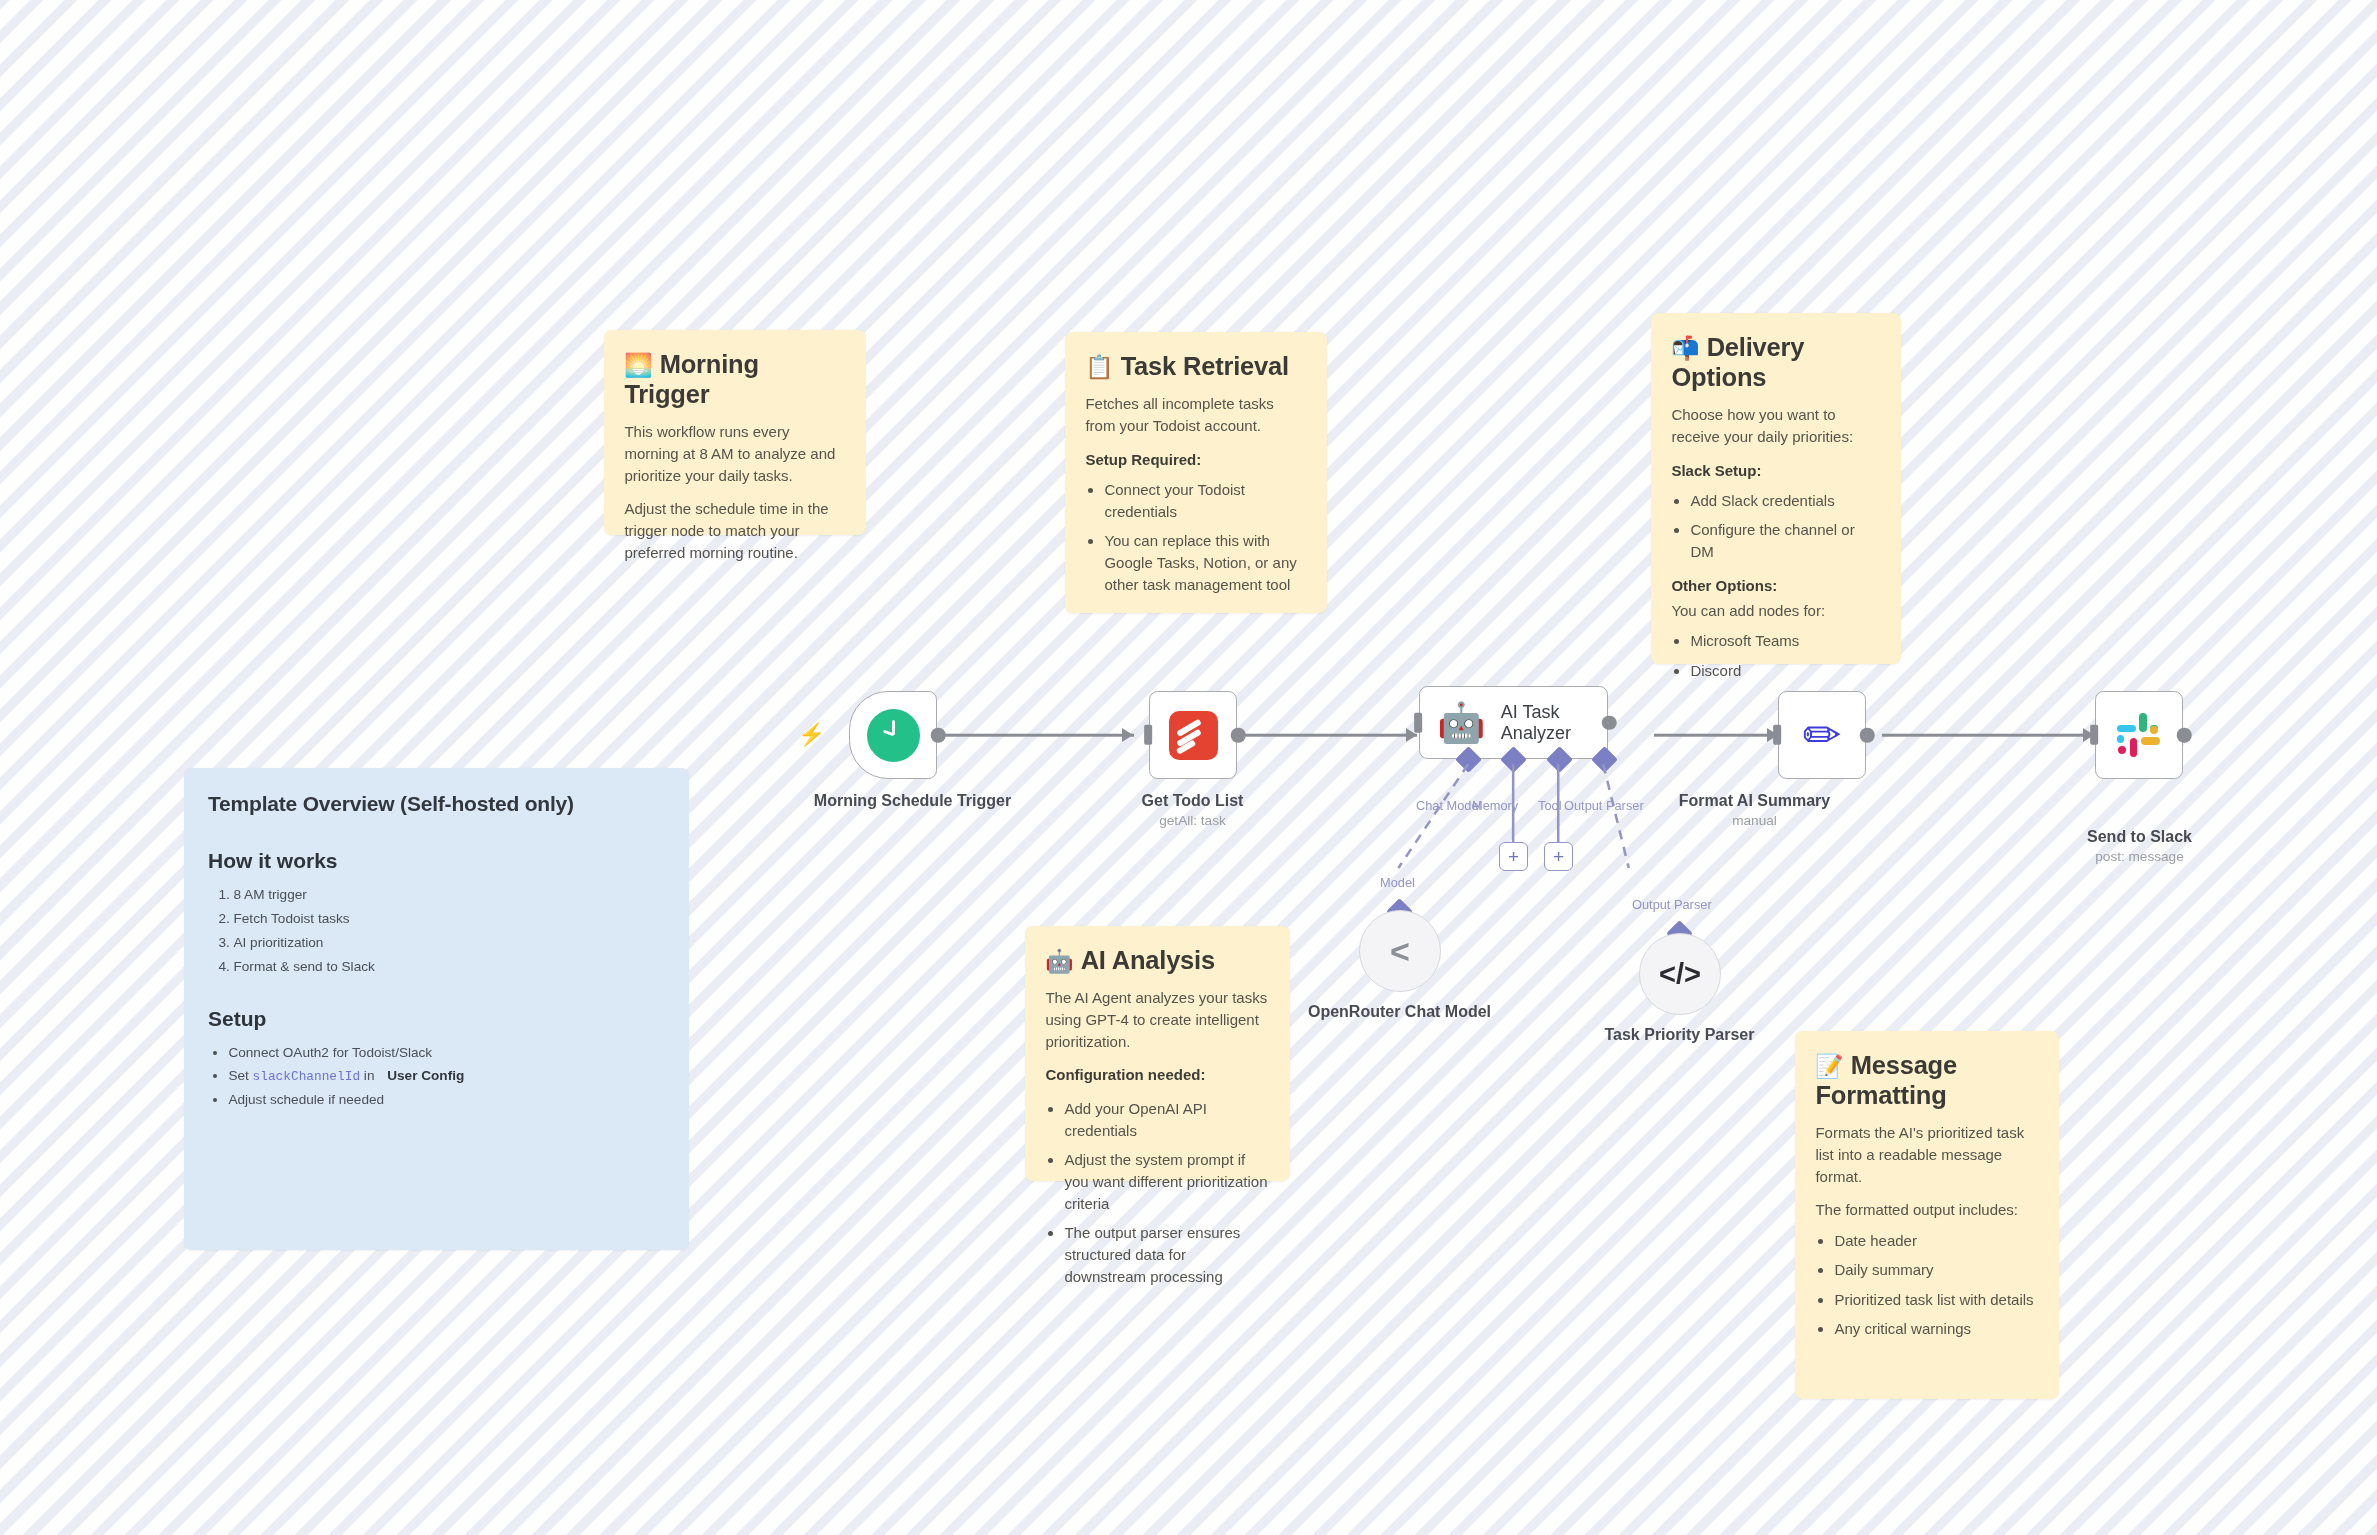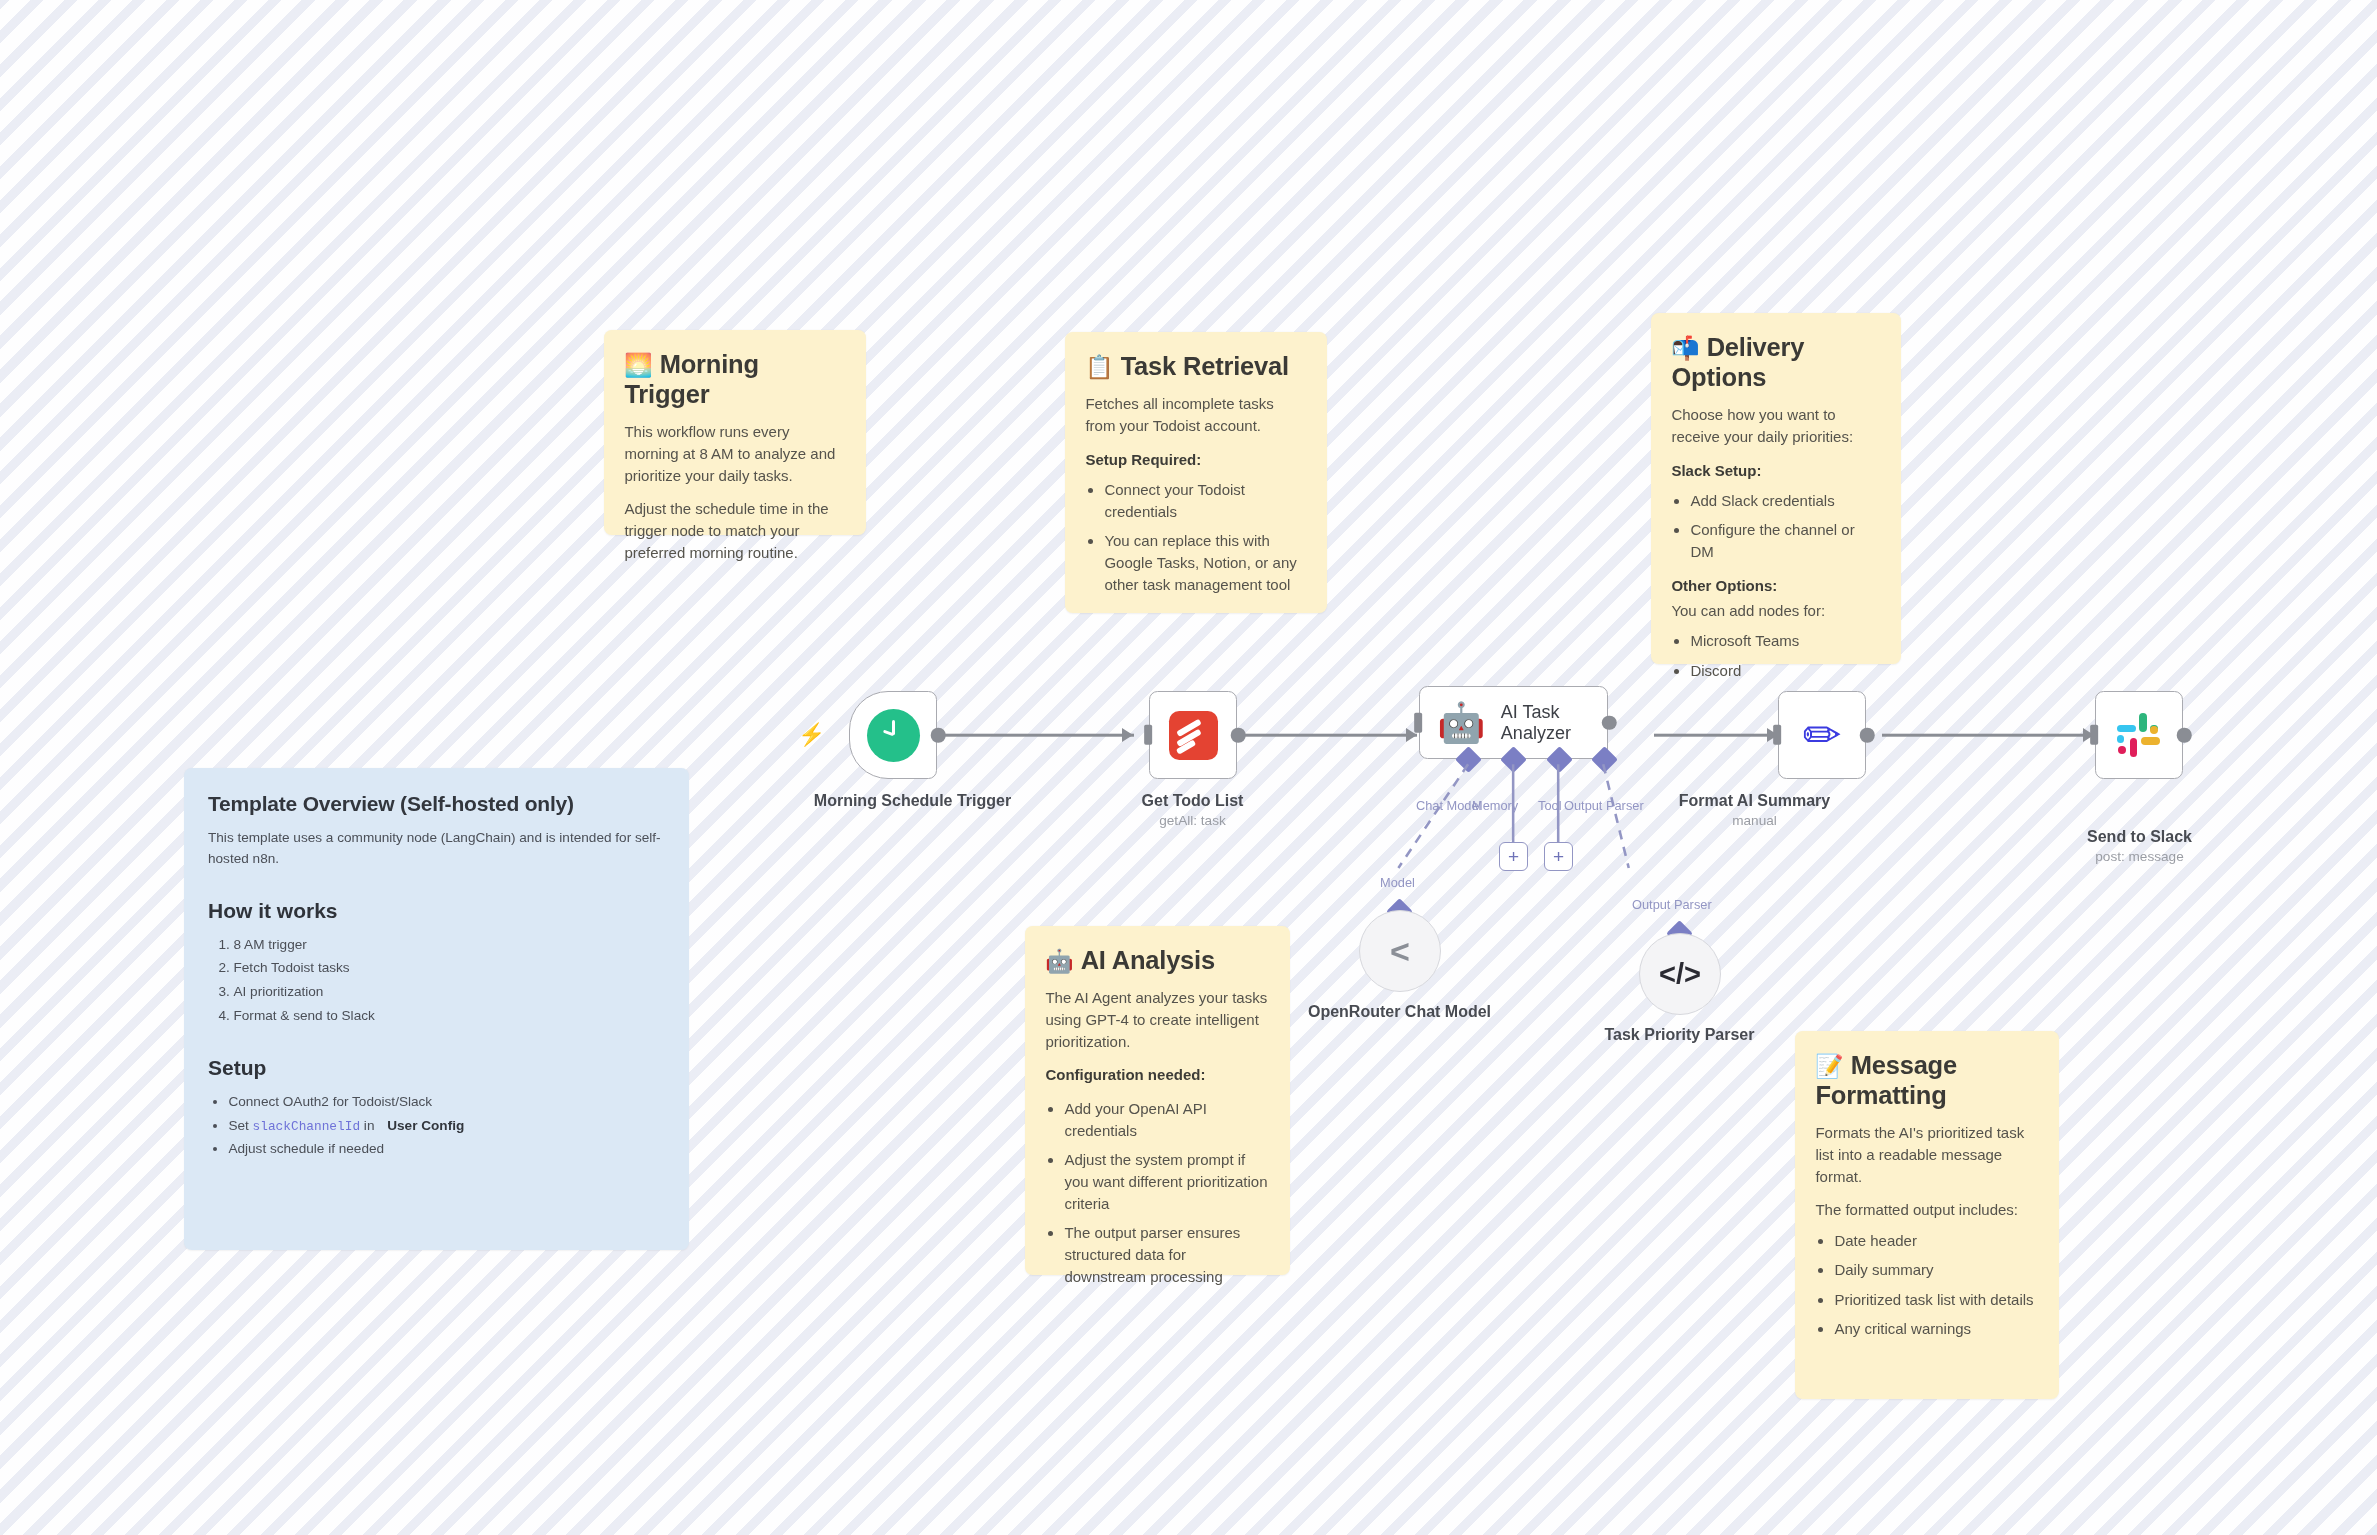--- a/index.html
+++ b/index.html
@@ -246,21 +246,21 @@
     <p>Fetches all incomplete tasks from your Todoist account.</p>
     <p style="margin-bottom:8.5px;">
       <strong>Setup Required:</strong>
     </p>
     <ul>
       <li>Connect your Todoist credentials</li>
       <li>You can replace this with Google Tasks, Notion, or any other task management tool</li>
     </ul>
   </div>
 
-  <div class="sticky" style="left:1025px; top:926px; width:265px; height:349px;">
+  <div class="sticky" style="left:1025px; top:926px; width:265px; height:255px;">
     <h2>
       <span class="emo">🤖</span><span>AI Analysis</span>
     </h2>
     <p>The AI Agent analyzes your tasks using GPT-4 to create intelligent prioritization.</p>
     <p style="margin-bottom:12px;">
       <strong>Configuration needed:</strong>
     </p>
     <ul>
       <li>Add your OpenAI API credentials</li>
       <li>Adjust the system prompt if you want different prioritization criteria</li>
@@ -277,21 +277,20 @@
     <ul>
       <li>Date header</li>
       <li>Daily summary</li>
       <li>Prioritized task list with details</li>
       <li>Any critical warnings</li>
     </ul>
   </div>
 
   <div class="overview" style="left:184px; top:768px; width:505px; height:482px;">
     <h1>Template Overview (Self-hosted only)</h1>
-    <p>This template uses a community node (LangChain) and is intended for self-hosted n8n.</p>
     <h3>How it works</h3>
     <ol>
       <li>8 AM trigger</li>
       <li>Fetch Todoist tasks</li>
       <li>AI prioritization</li>
       <li>Format &amp; send to Slack</li>
     </ol>
     <h3>Setup</h3>
     <ul>
       <li>Connect OAuth2 for Todoist/Slack</li>

